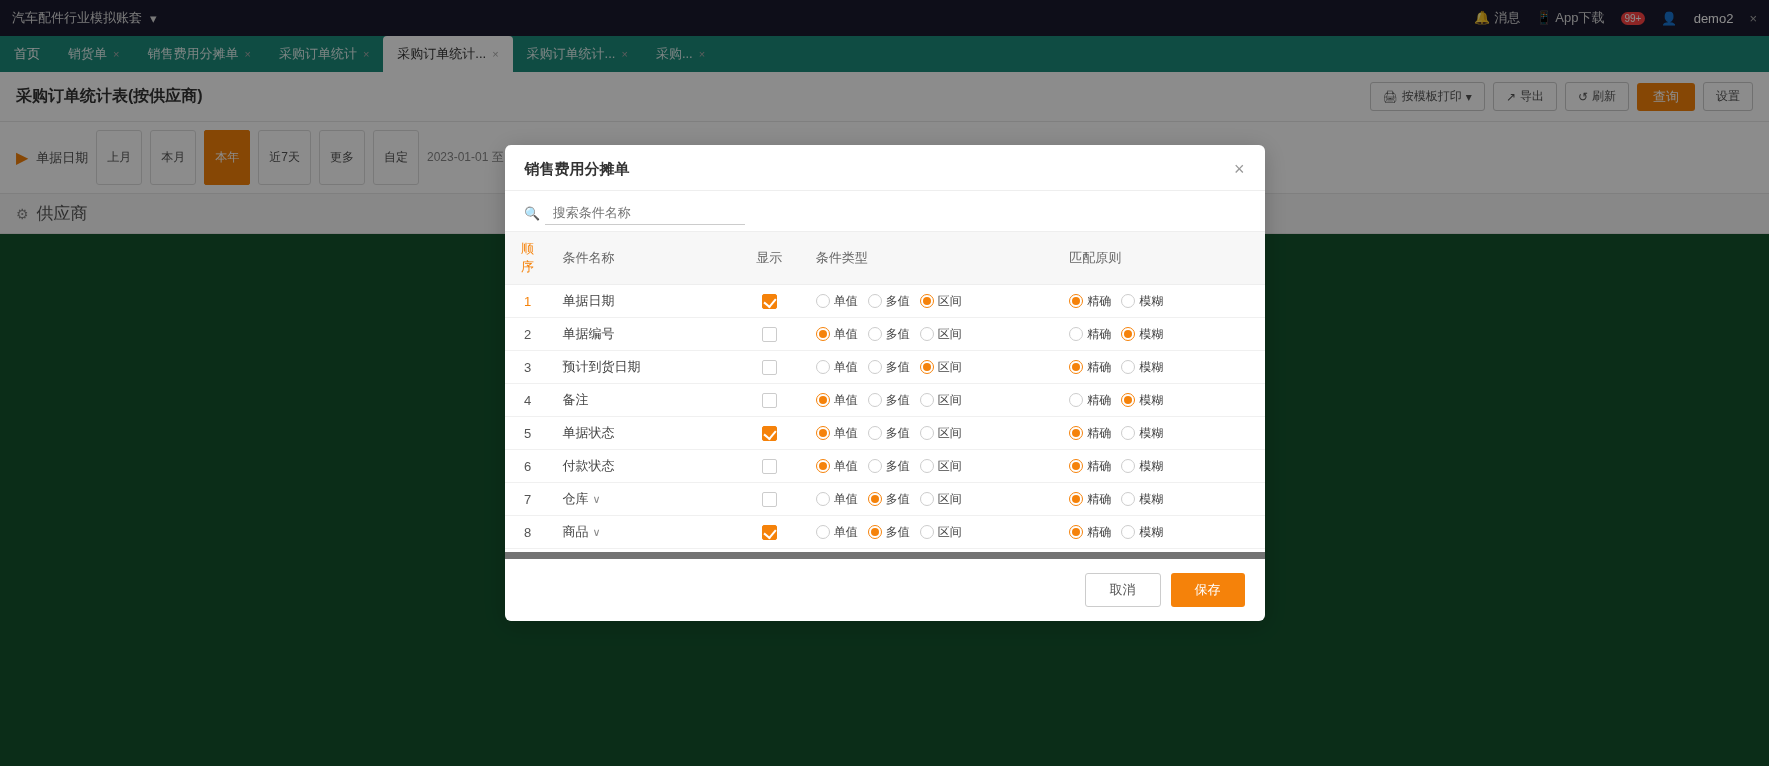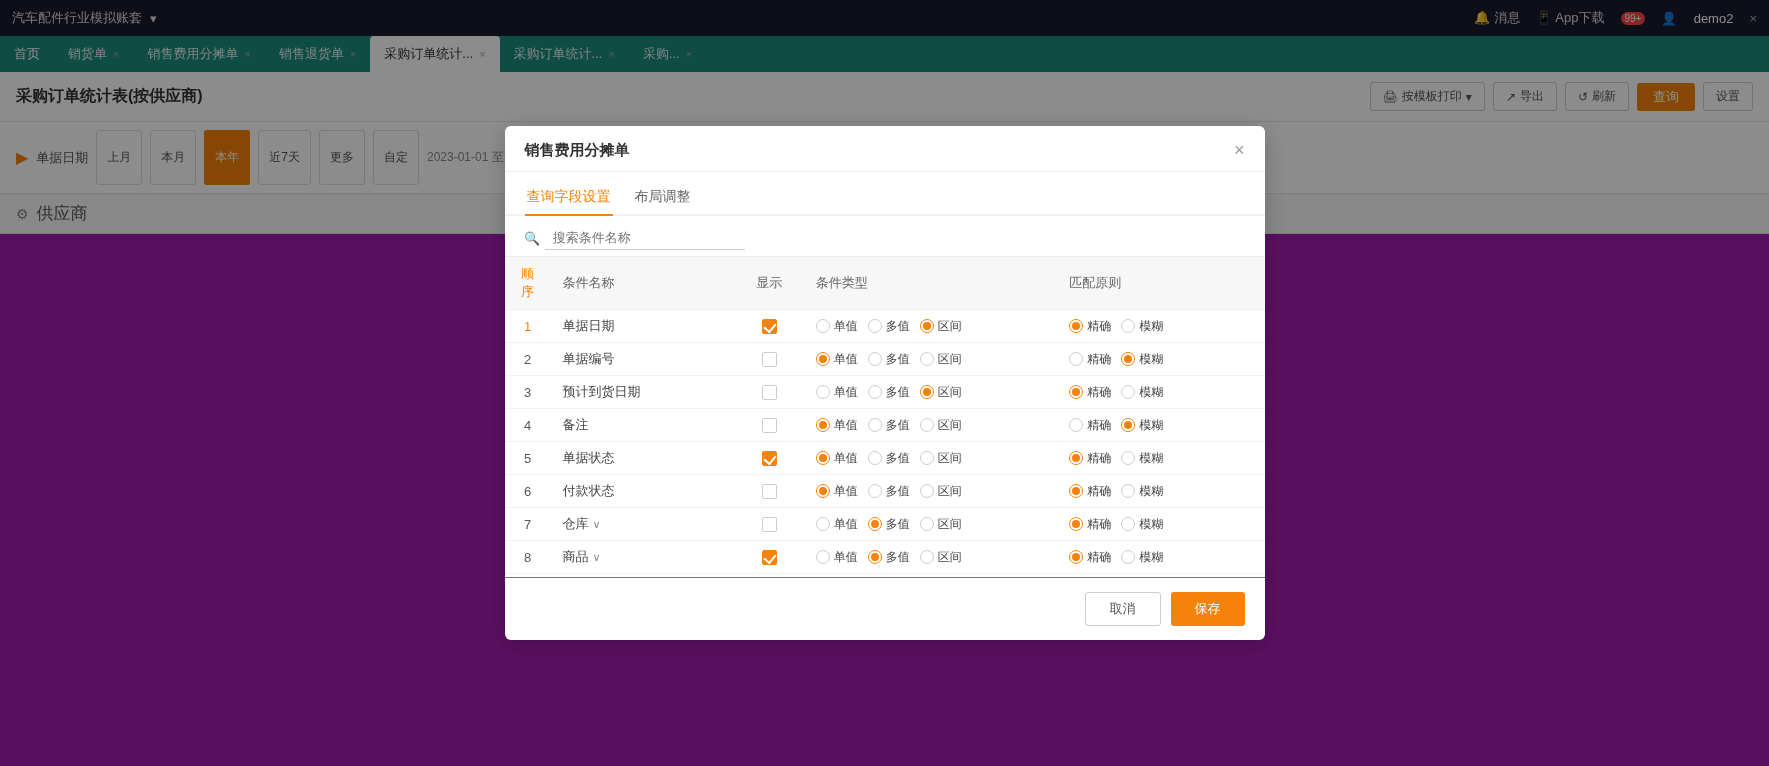--- a/index.html
+++ b/index.html
@@ -42,21 +42,21 @@
     .tab-item.active {
       background: #fff;
       color: #333;
       border-radius: 4px 4px 0 0;
     }
     .tab-item .close-x { font-size: 11px; color: #aaa; margin-left: 2px; }
     .tab-item.home { color: #fff; }
 
     
     .main-area {
-      background: #a21caf;
+      background: #14532d;
       min-height: calc(766px - 72px);
       position: relative;
     }
 
     
     .page-header {
       background: #fff;
       padding: 10px 16px;
       display: flex;
       align-items: center;
@@ -265,21 +265,21 @@
 
     
     .table-scroll { overflow-y: auto; max-height: 320px; }
 
     
     .dialog-footer {
       padding: 14px 20px;
       display: flex;
       justify-content: flex-end;
       gap: 10px;
-      border-top: 1px solid #737373;
+      border-top: 7px solid #737373;
     }
     .btn-cancel {
       padding: 7px 24px;
       border: 1px solid #ccc;
       background: #fff;
       color: #555;
       border-radius: 3px;
       cursor: pointer;
       font-size: 13px;
     }
@@ -326,21 +326,21 @@
   </div>
   <div class="tab-item">
     <span>销货单</span>
     <span class="close-x">×</span>
   </div>
   <div class="tab-item">
     <span>销售费用分摊单</span>
     <span class="close-x">×</span>
   </div>
   <div class="tab-item">
-    <span>销售退货单</span>
+    <span>采购订单统计</span>
     <span class="close-x">×</span>
   </div>
   <div class="tab-item active">
     <span>采购订单统计...</span>
     <span class="close-x">×</span>
   </div>
   <div class="tab-item">
     <span>采购订单统计...</span>
     <span class="close-x">×</span>
   </div>
@@ -394,24 +394,20 @@
 
 <div class="overlay"></div>
 
 <div class="dialog">
   <div class="dialog-header">
     <span class="dialog-title">销售费用分摊单</span>
     <span class="dialog-close">×</span>
   </div>
   <div class="dialog-body">
 
-    <div class="dialog-tabs">
-      <div class="dialog-tab active">查询字段设置</div>
-      <div class="dialog-tab">布局调整</div>
-    </div>
 
     <div class="dialog-search">
       <span class="search-icon">🔍</span>
       <input type="text" placeholder="搜索条件名称" style="">
     </div>
 
     <div class="table-scroll">
       <table class="inner-table">
         <thead>
           <tr>

